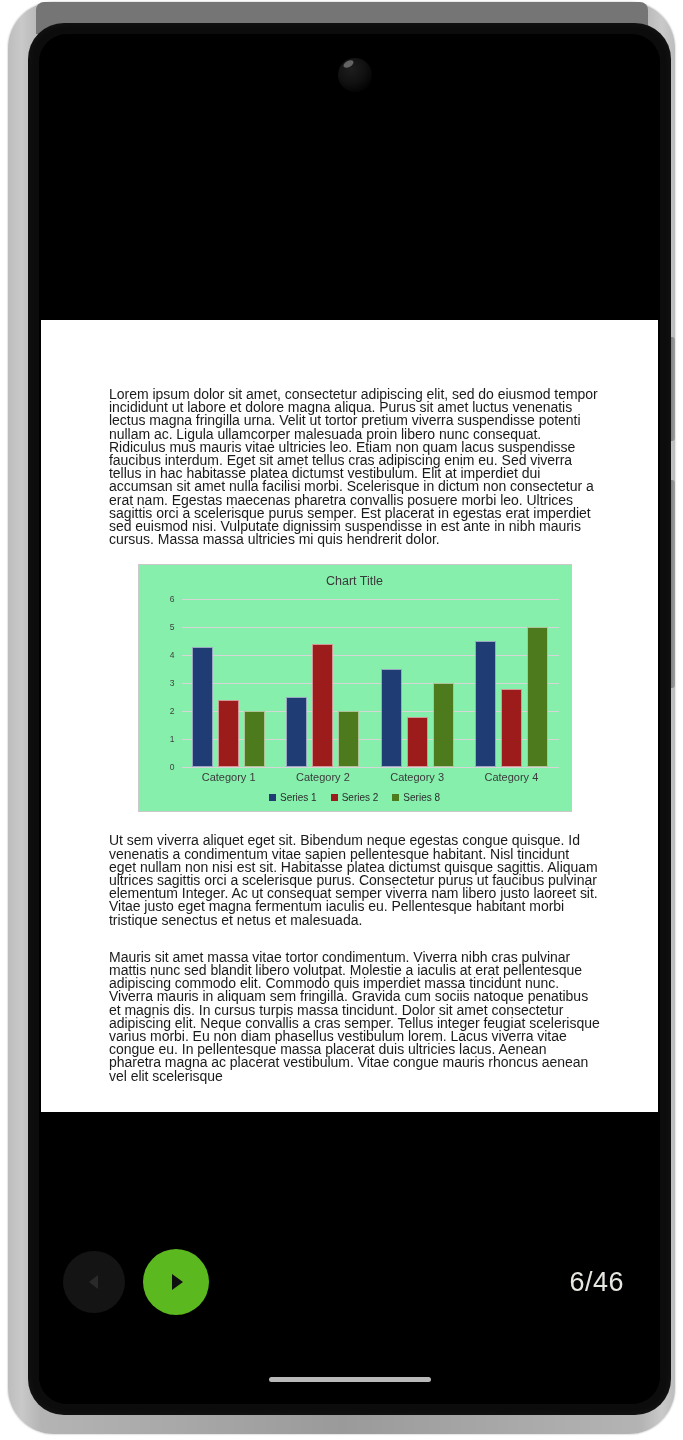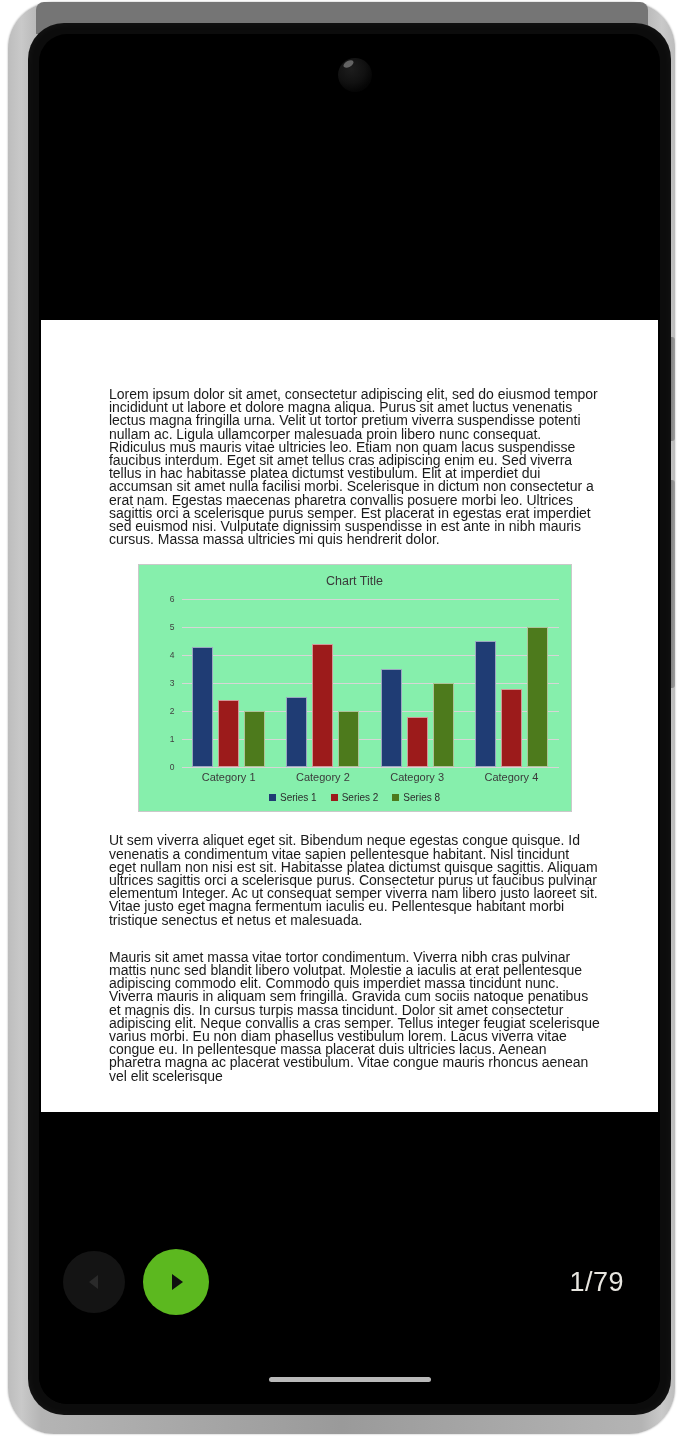--- a/index.html
+++ b/index.html
@@ -433,19 +433,19 @@
     </div>
 
     <div class="bottom-bar">
       <div class="controls-row">
         <div class="prev-btn">
           <div class="tri-left"></div>
         </div>
         <div class="next-btn">
           <div class="tri-right"></div>
         </div>
-        <div class="page-counter">1/79</div>
+        <div class="page-counter">6/46</div>
       </div>
       <div class="gesture-bar"></div>
     </div>
 
   </div>
 </div>
 
 </body></html>

